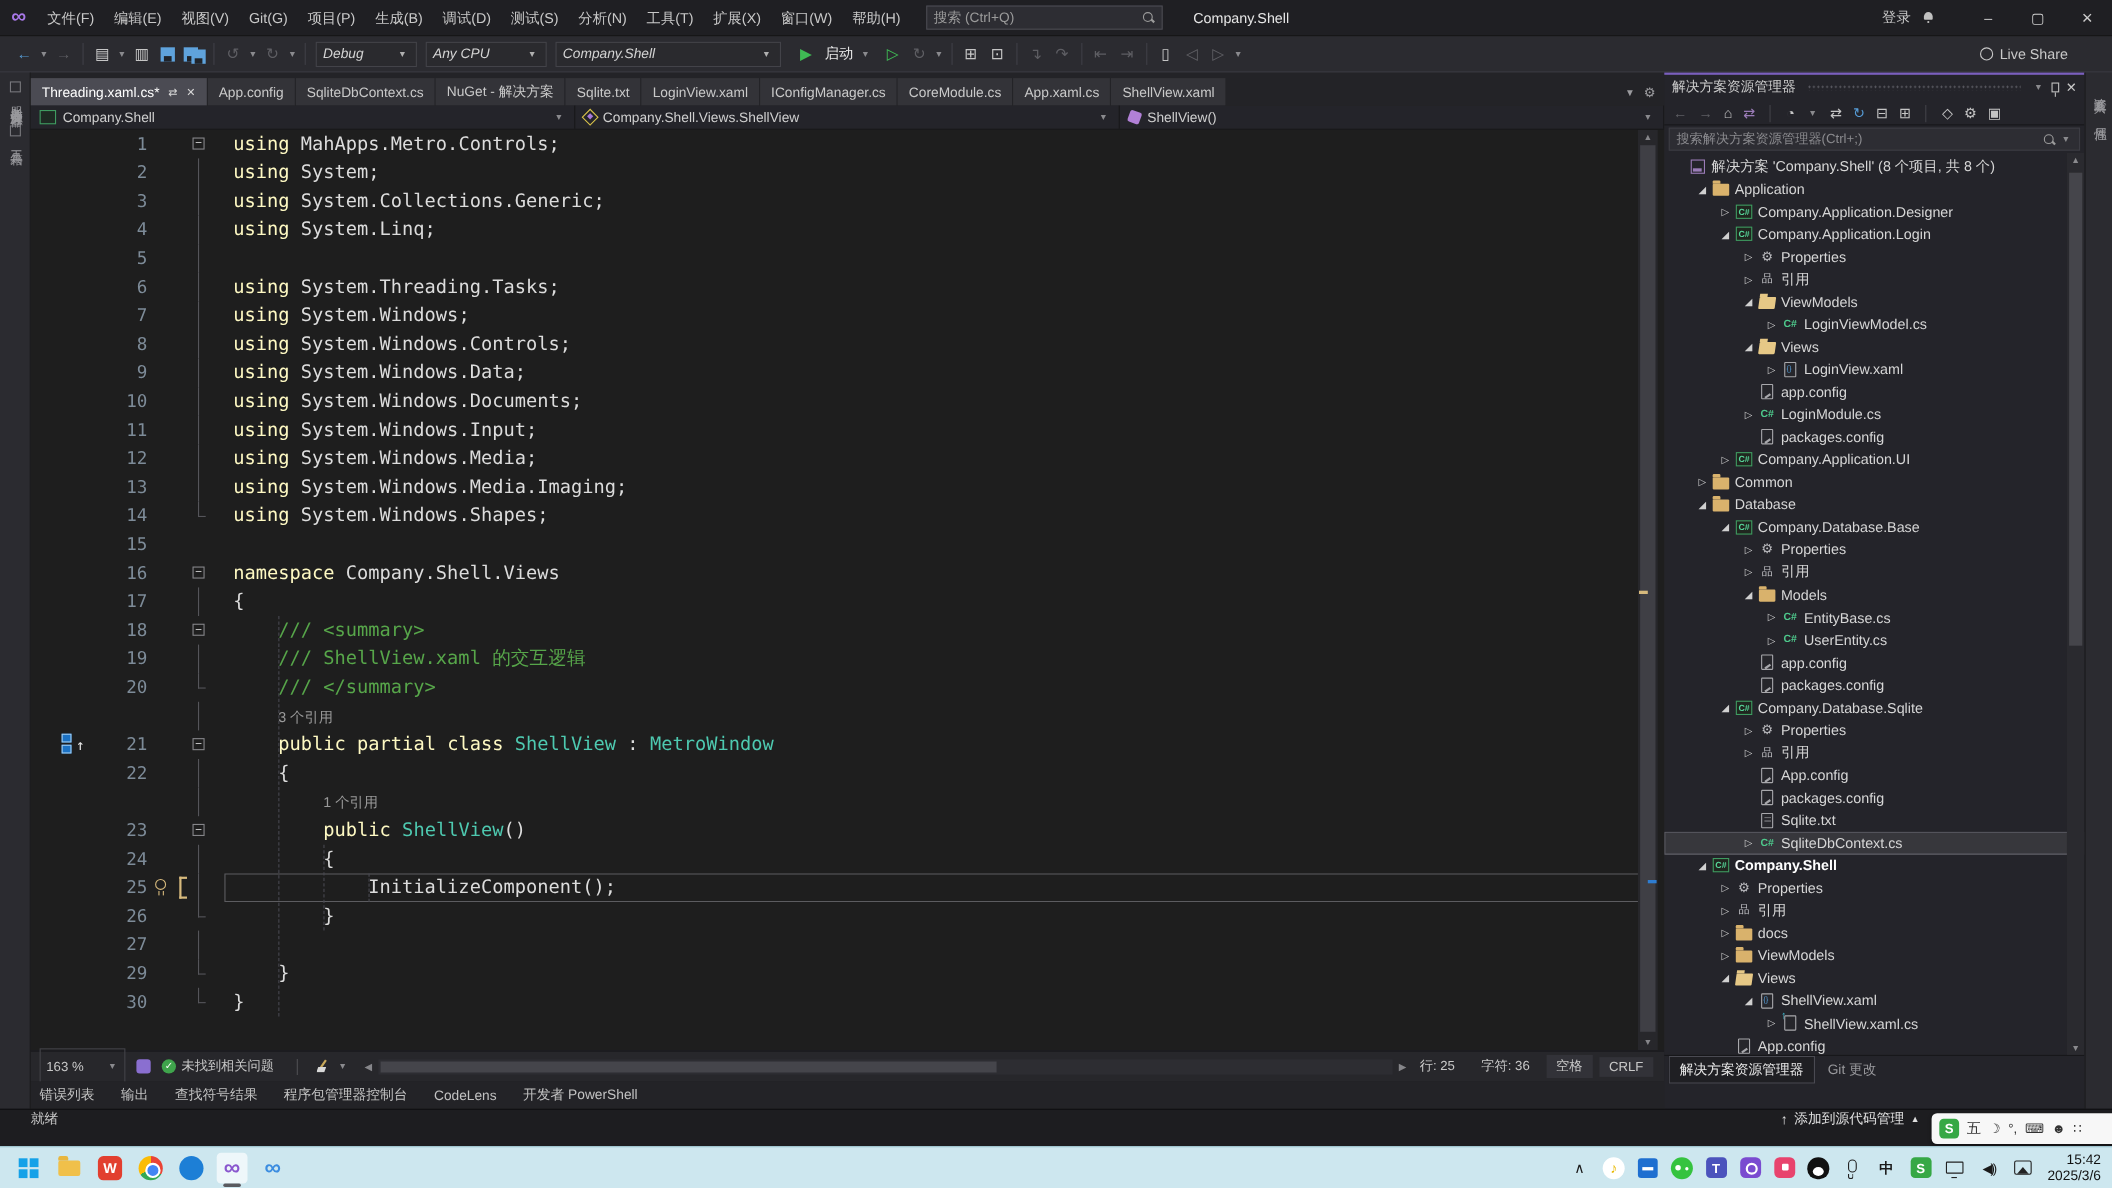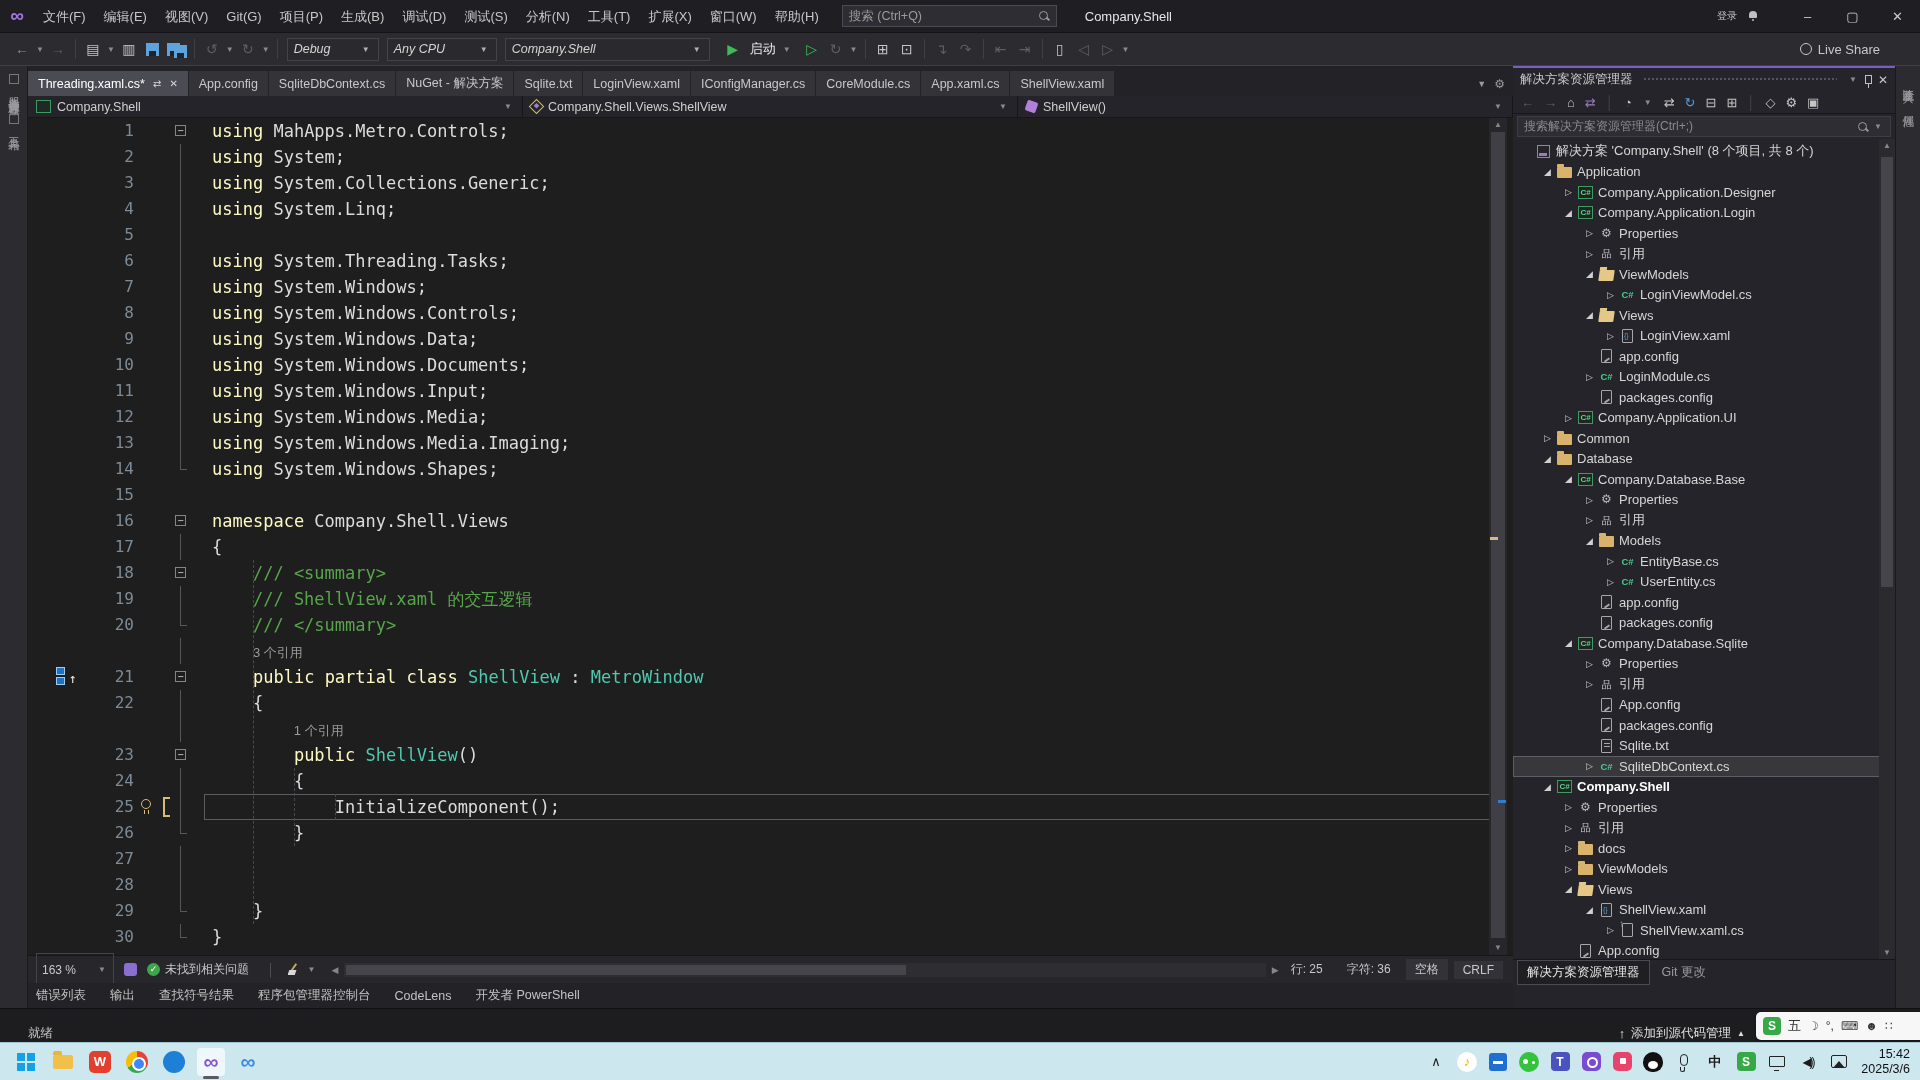--- a/index.html
+++ b/index.html
@@ -12,21 +12,21 @@
     display:flex;align-items:center;border-bottom:1px solid #141416;}
   .vslogo{width:34px;text-align:center;color:#a878e8;font-size:19px;font-weight:bold;}
   .menu-item{color:#c8c8c8;font-size:13px;padding:0 9px;height:33px;line-height:33px;}
   #qsearch{width:215px;height:22px;margin-left:14px;background:#2d2d33;border:1px solid #4a4a52;
     color:#9b9b9b;font-size:12.5px;padding:0 6px;display:flex;align-items:center;justify-content:space-between;}
   .mag{position:relative;width:12px;height:12px;display:inline-block;}
   .mag::before{content:"";position:absolute;left:1px;top:1px;width:7px;height:7px;border:1.4px solid #9b9b9b;border-radius:50%;}
   .mag::after{content:"";position:absolute;left:8px;top:8px;width:4px;height:1.6px;background:#9b9b9b;transform:rotate(45deg);}
   #app-title{color:#e6e6e6;font-size:13px;margin-left:28px;}
   #title-right{margin-left:auto;display:flex;align-items:center;height:33px;}
-  #signin{color:#c8c8c8;font-size:10px;margin-right:10px;}
+  #signin{color:#c8c8c8;font-size:13px;margin-right:10px;}
   .bell{position:relative;width:12px;height:12px;margin-right:26px;}
   .bell::before{content:"";position:absolute;left:2px;top:1px;width:8px;height:7px;background:#c0c0c0;border-radius:4px 4px 1px 1px;}
   .bell::after{content:"";position:absolute;left:5px;top:9px;width:2px;height:2px;background:#c0c0c0;border-radius:50%;}
   .winbtn{width:45px;height:33px;color:#cccccc;font-size:13px;display:flex;align-items:center;justify-content:center;}
 
   
   #toolbar{position:absolute;left:0;top:33px;width:1920px;height:33px;background:#2b2b30;
     display:flex;align-items:center;border-bottom:1px solid #3f3f46;font-size:13px;}
   .tbi{min-width:24px;height:24px;display:flex;align-items:center;justify-content:center;color:#c5c5c5;font-size:14px;}
   .tbi.dim{color:#5e5e63;}
@@ -120,21 +120,21 @@
   #hscroll .thumb{position:absolute;left:2px;top:2px;width:560px;height:10px;background:#45454b;}
   .stat-seg{padding:0 12px;white-space:nowrap;}
   .stat-btn{background:#323238;padding:2px 9px;margin:0 3px;}
 
   
   #paneltabs{position:absolute;left:28px;top:983px;width:1867px;height:25px;background:#232327;
     display:flex;align-items:center;gap:24px;padding-left:8px;font-size:12.5px;color:#c2c2c2;}
 
   
   #statusbar{position:absolute;left:0;top:1008px;width:1920px;height:34px;background:#1d1d20;
-    display:flex;align-items:flex-end;color:#c8c8c8;font-size:12.5px;border-top:1px solid #101012;}
+    display:flex;align-items:flex-start;color:#c8c8c8;font-size:12.5px;border-top:1px solid #101012;}
   #ready{margin-left:28px;}
   #srcctl{margin-left:auto;margin-right:175px;display:flex;align-items:center;gap:6px;color:#e0e0e0;}
   #imebar{position:absolute;right:0;top:3px;height:28px;width:164px;background:#f7f7f7;border-radius:5px 0 0 5px;
     display:flex;align-items:center;gap:7px;padding:0 7px;color:#333;font-size:13px;box-shadow:0 1px 3px rgba(0,0,0,.4);}
   .sgs{width:18px;height:18px;background:#36a845;color:#fff;border-radius:4px;font-size:12px;font-weight:bold;
     text-align:center;line-height:18px;}
   .ime-ic{font-size:12px;color:#333;}
 
   
   #sepanel{position:absolute;left:1513px;top:66px;width:382px;height:942px;background:#24242a;border-top:2px solid #7a5fbe;}
@@ -612,27 +612,20 @@
         </div>
         <div class="erow">
           <div class="col-gl"></div>
           <div class="col-ln">27</div>
           <div class="col-ind"></div>
           <div class="col-fold f-v"></div>
           <div class="col-code"></div>
         </div>
         <div class="erow">
           <div class="col-gl"></div>
-          <div class="col-ln">28</div>
-          <div class="col-ind"></div>
-          <div class="col-fold f-v"></div>
-          <div class="col-code"></div>
-        </div>
-        <div class="erow">
-          <div class="col-gl"></div>
           <div class="col-ln">29</div>
           <div class="col-ind"></div>
           <div class="col-fold f-c"></div>
           <div class="col-code"><span class="tk-n">    }</span></div>
         </div>
         <div class="erow">
           <div class="col-gl"></div>
           <div class="col-ln">30</div>
           <div class="col-ind"></div>
           <div class="col-fold f-c"></div>

